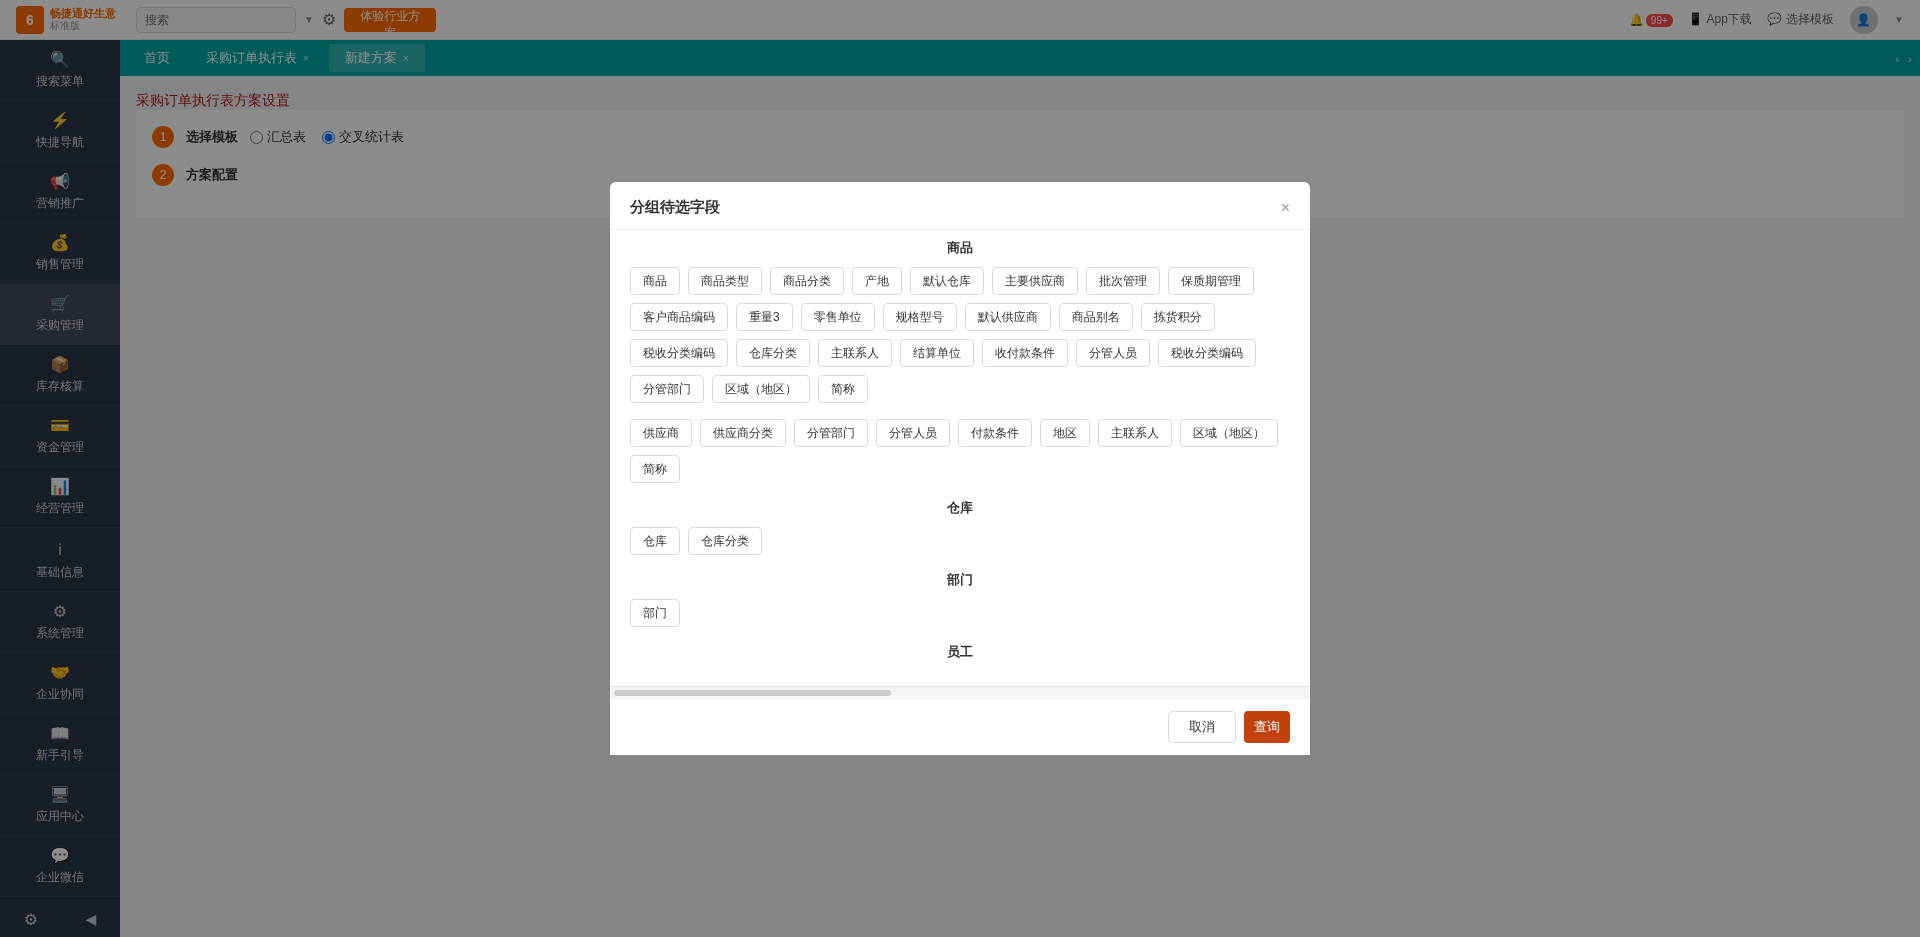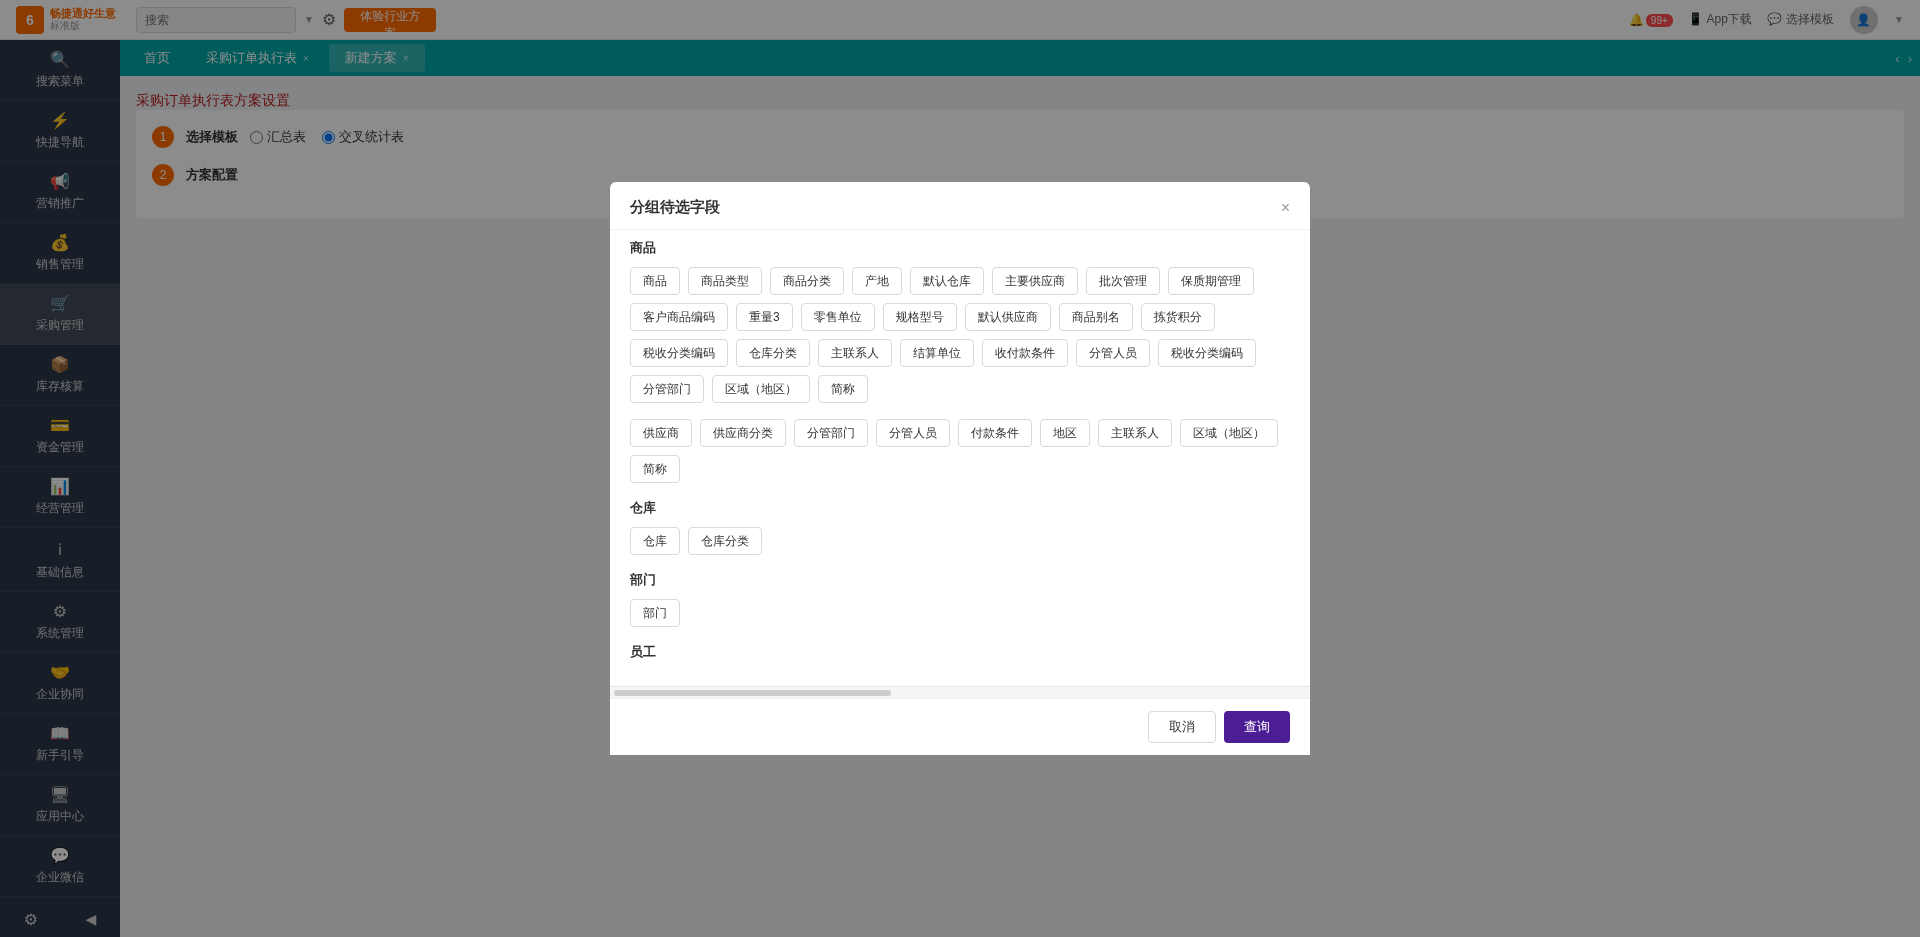--- a/index.html
+++ b/index.html
@@ -173,20 +173,21 @@
     .modal-close {
       cursor: pointer;
       font-size: 16px;
       color: #999;
       line-height: 1;
     }
     .modal-body {
       flex: 1;
       overflow-y: auto;
       padding: 9px 20px;
+      text-align: center;
     }
     .modal-footer {
       display: flex;
       justify-content: flex-end;
       gap: 8px;
       padding: 12px 20px;
       border-top: 1px solid #f0f0f0;
       flex-shrink: 0;
       background: #fff;
     }
@@ -195,22 +196,22 @@
       padding: 0 20px;
       border: 1px solid #d9d9d9;
       background: #fff;
       border-radius: 4px;
       font-size: 13px;
       cursor: pointer;
       color: #333;
     }
     .btn-confirm {
       height: 32px;
-      padding: 0 20px;
-      background: #4c1d95;
+      padding: 0 10px;
+      background: #c2410c;
       color: #fff;
       border: none;
       border-radius: 4px;
       font-size: 13px;
       cursor: pointer;
     }
 
     
     .field-section { margin-bottom: 16px; }
     .section-title {

